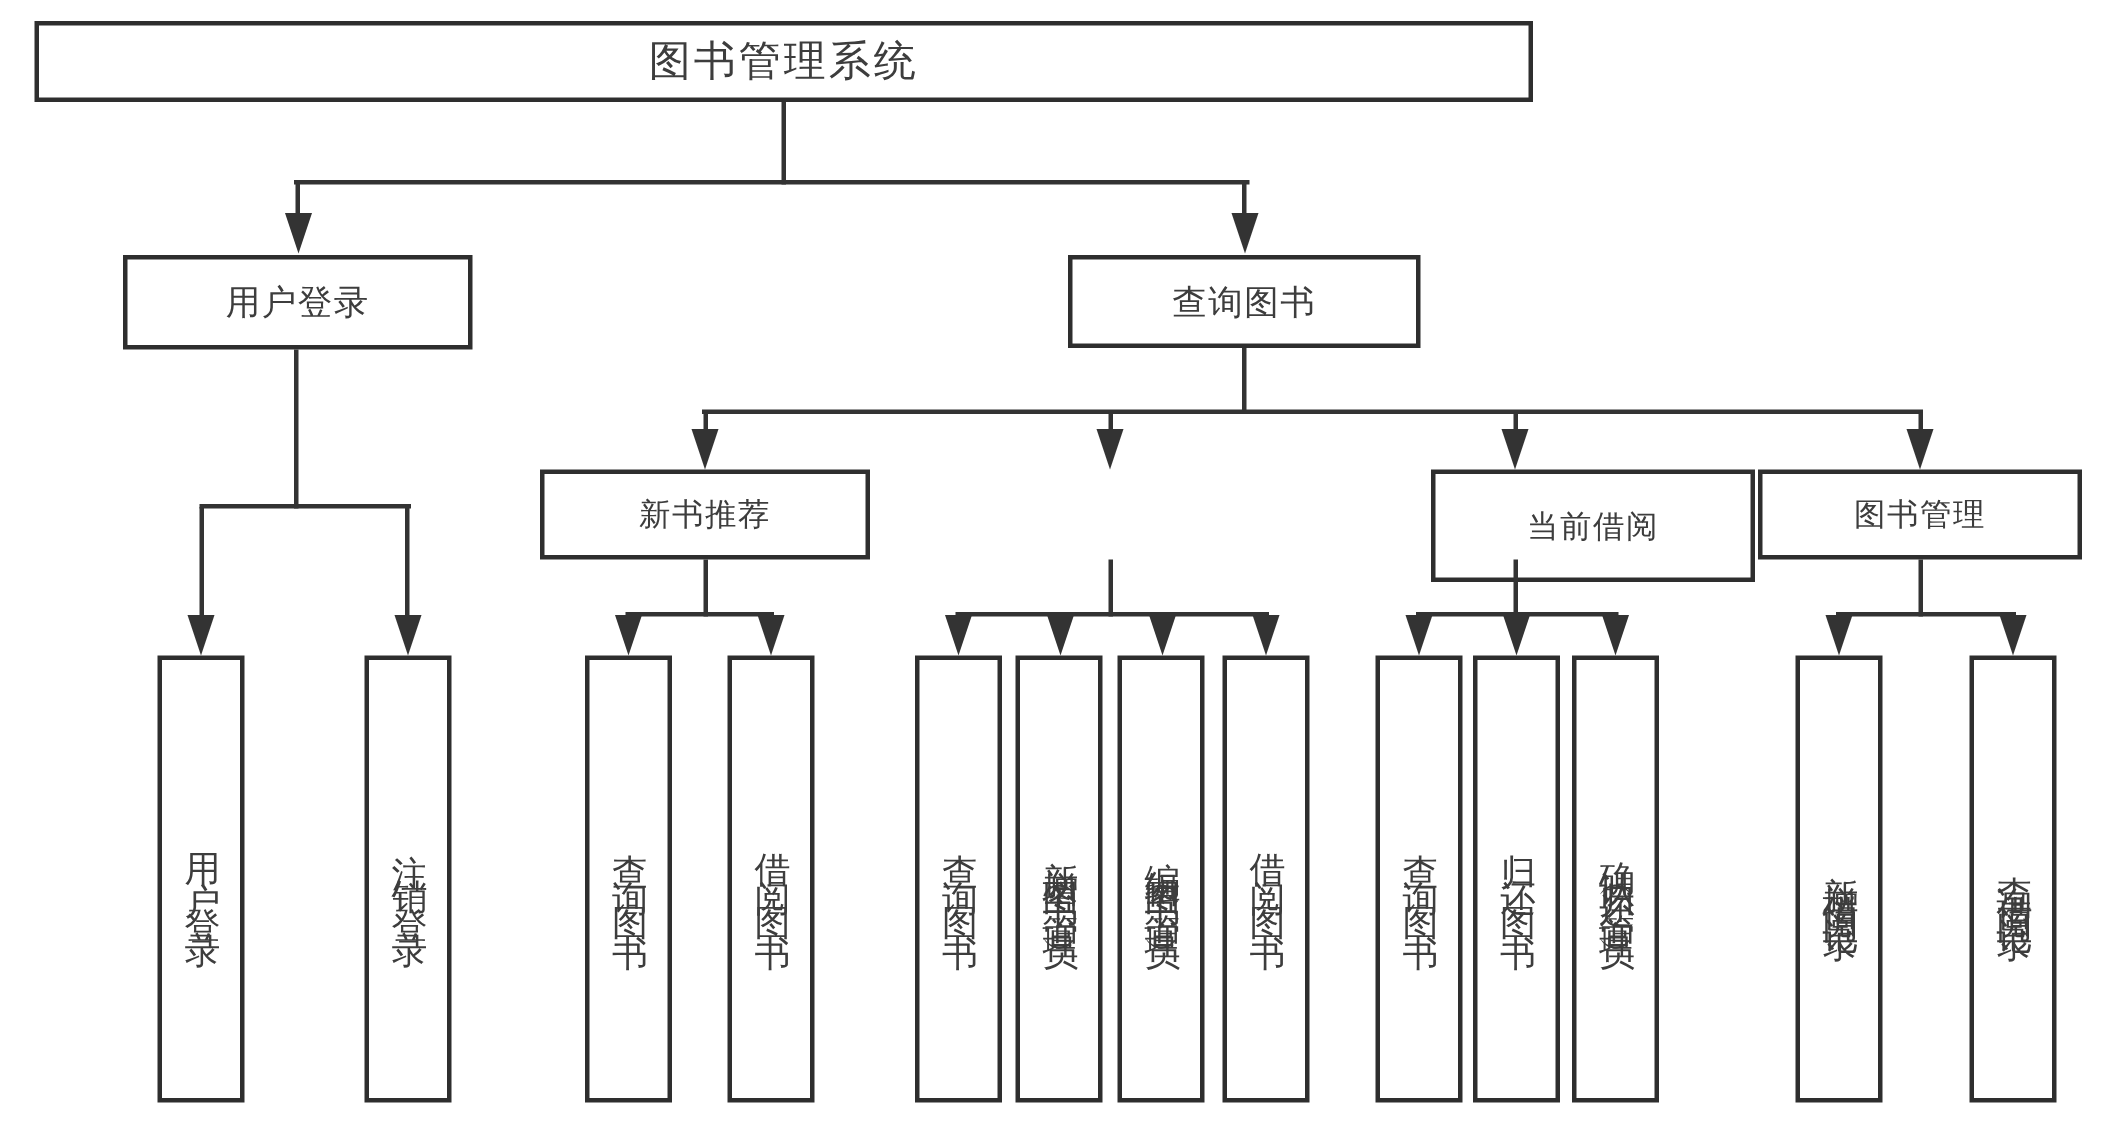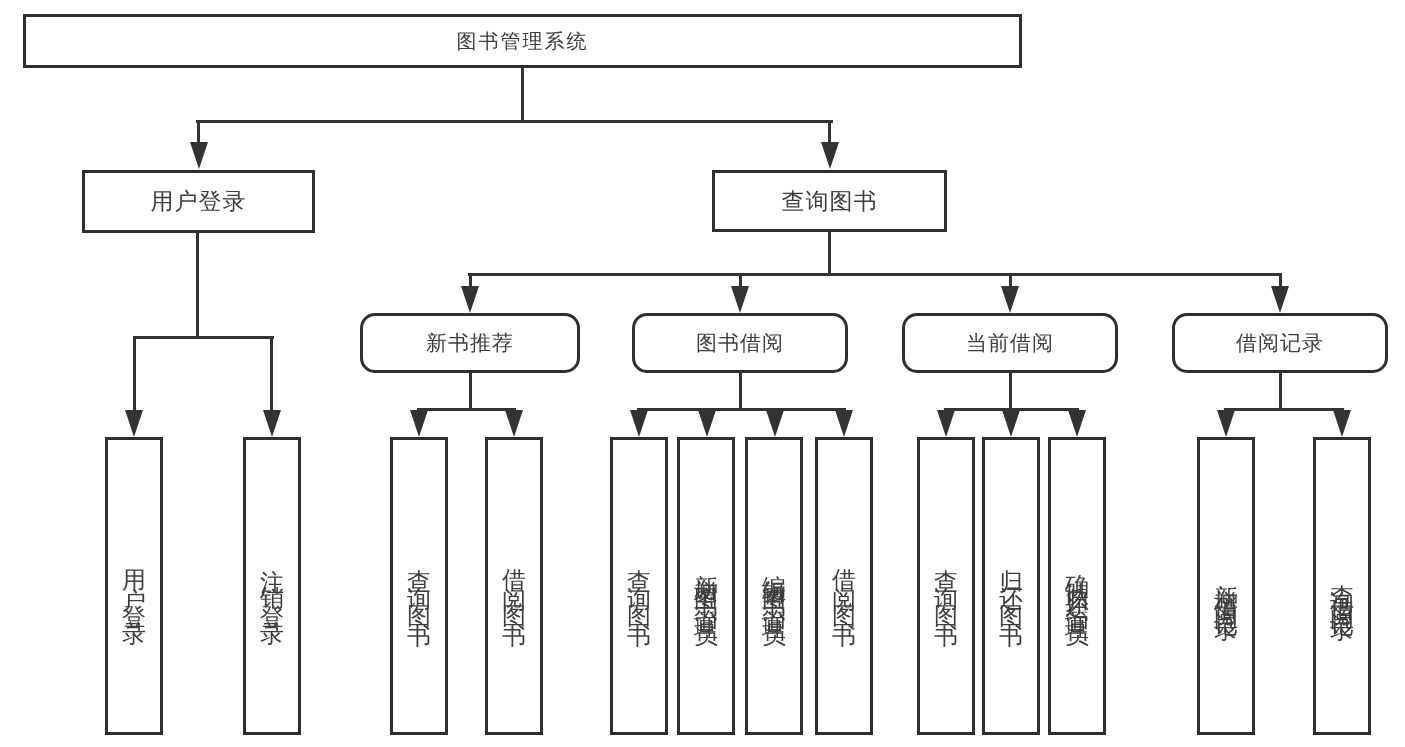--- a/index.html
+++ b/index.html
@@ -14,22 +14,22 @@
   .box{
     position:absolute;
     box-sizing:border-box;
     border:3px solid #2e2e2e;
     background:#ffffff;
     display:flex;align-items:center;justify-content:center;
     text-align:center;
     color:#3d3d3d;
   }
   .hbox{font-size:23px;letter-spacing:1px;}
-  .root{font-size:20px;letter-spacing:2px;}
-  .l3{font-size:21px;letter-spacing:1px;border-radius:15px;}
+  .root{font-size:28px;letter-spacing:2px;}
+  .l3{font-size:21px;letter-spacing:1px;}
   .vbox{
     top:437px;width:58px;height:298px;
     writing-mode:vertical-rl;
     text-orientation:mixed;
     font-size:24px;
   }
   .v4{letter-spacing:18px;}
   .v6{letter-spacing:7px;}
   .v9{letter-spacing:7px;}
   .ln{position:absolute;background:#333333;}
@@ -61,28 +61,25 @@
   <div class="box hbox" style="left:82px;top:170px;width:233px;height:63px">
     <span>用户登录</span>
   </div>
   <div class="box hbox" style="left:712px;top:170px;width:235px;height:62px">
     <span>查询图书</span>
   </div>
 
   <div class="box hbox l3" style="left:360px;top:313px;width:220px;height:60px">
     <span>新书推荐</span>
   </div>
-  <div class="box hbox l3" style="left:632px;top:313px;width:216px;height:60px">
-    <span>图书借阅</span>
-  </div>
-  <div class="box hbox l3" style="left:902px;top:313px;width:216px;height:60px">
+  <div class="box hbox l3" style="left:954px;top:313px;width:216px;height:75px">
     <span>当前借阅</span>
   </div>
   <div class="box hbox l3" style="left:1172px;top:313px;width:216px;height:60px">
-    <span>借阅记录</span>
+    <span>图书管理</span>
   </div>
 
   <div class="box vbox v4" style="left:105px">
     <span>用户登录</span>
   </div>
   <div class="box vbox v4" style="left:243px">
     <span>注销登录</span>
   </div>
 
   <div class="box vbox v4" style="left:390px">

